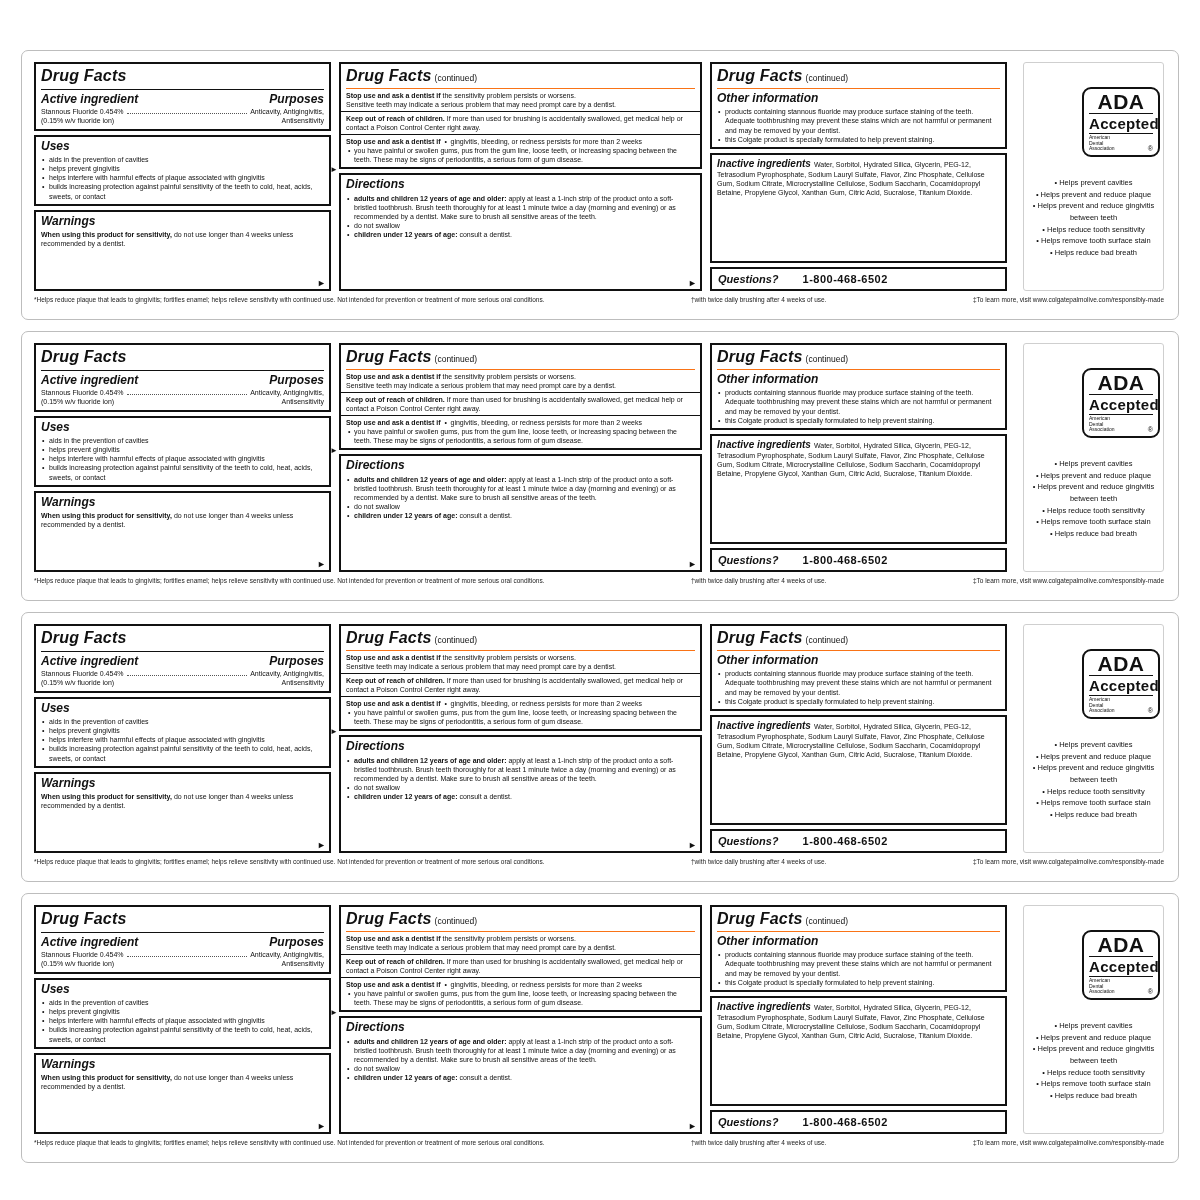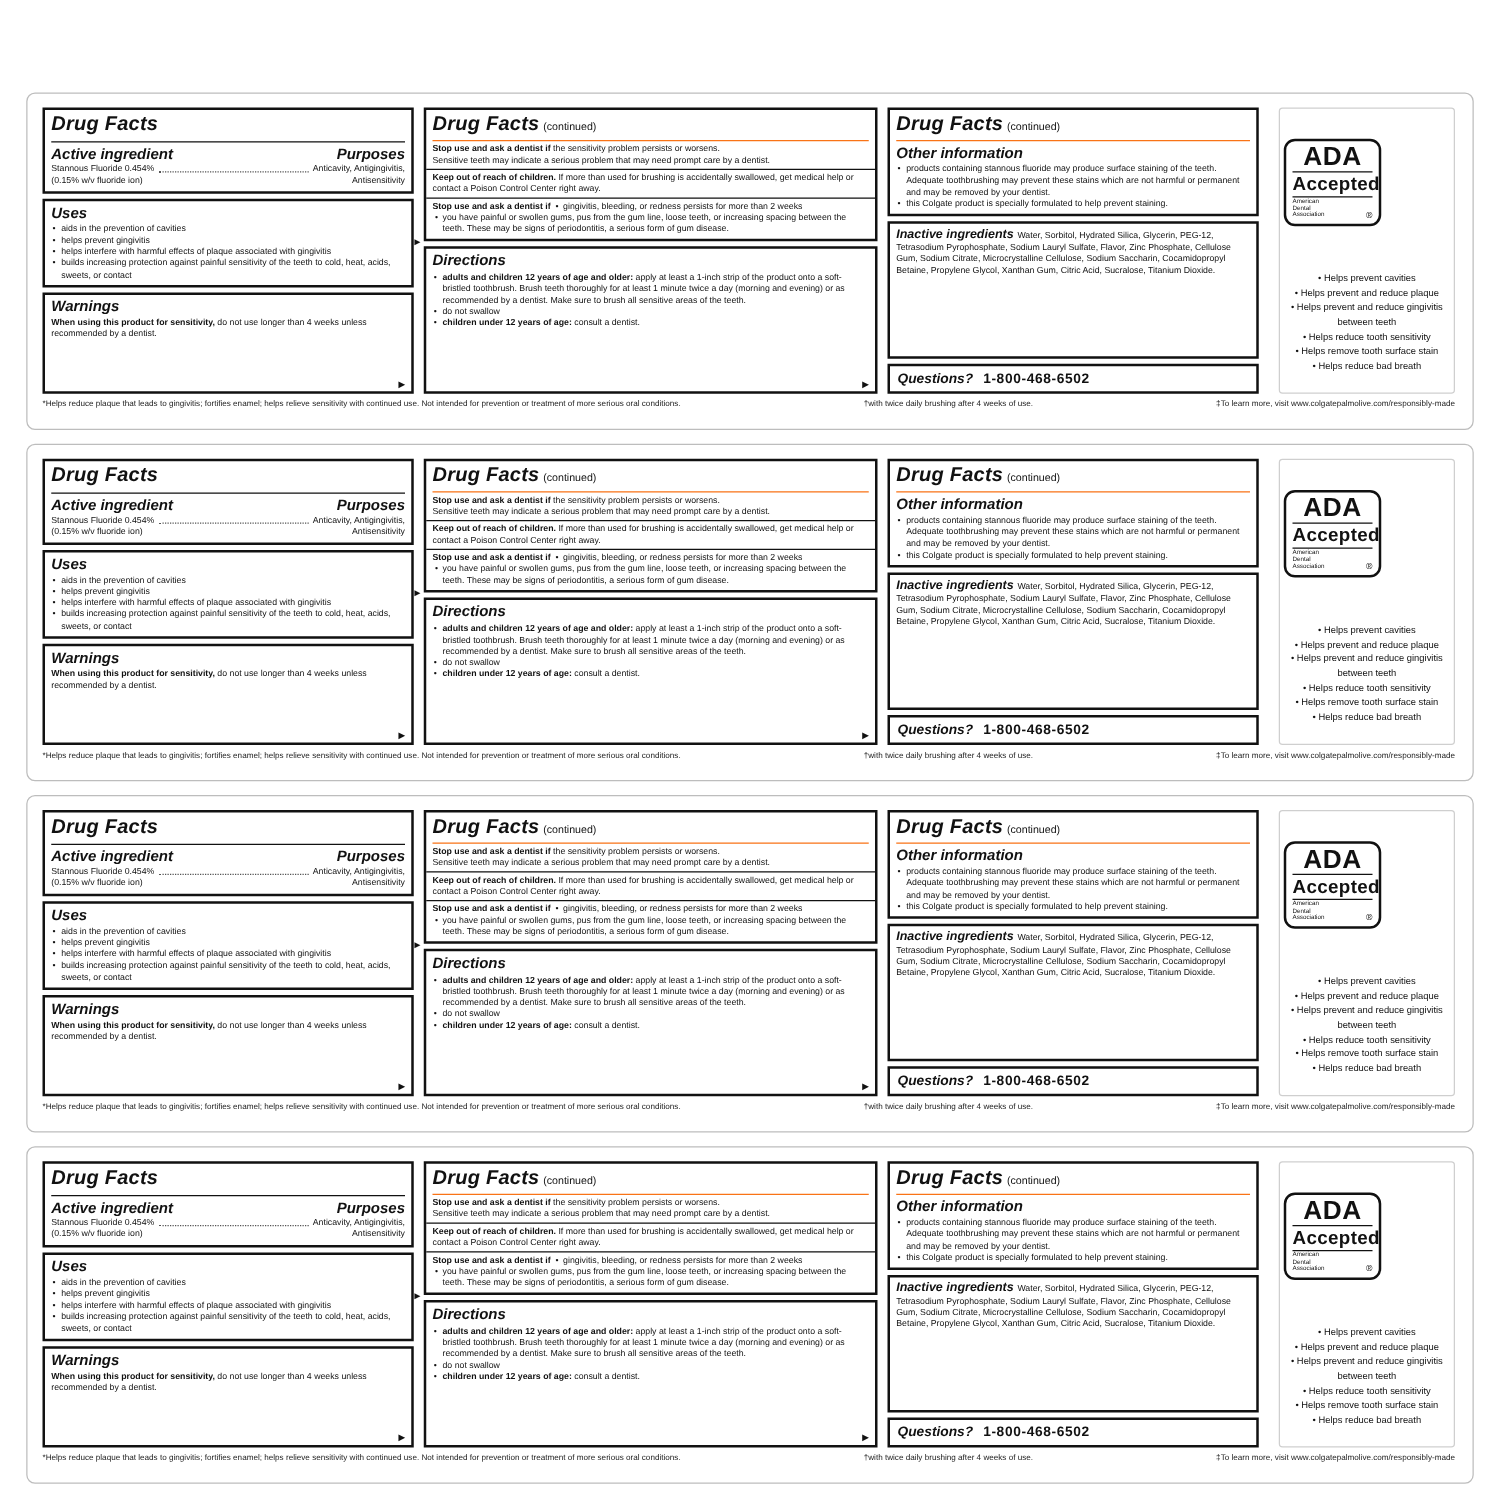--- a/index.html
+++ b/index.html
@@ -1,35 +1,35 @@
 <!DOCTYPE html>
 <html><head>
 <meta charset="utf-8">
 <style>
   * { box-sizing: border-box; margin: 0; padding: 0; }
   html, body { width: 1200px; height: 1200px; background: #ffffff; overflow: hidden; }
   body { font-family: "Liberation Sans", sans-serif; color: #111; }
-  #sheet { padding-top: 74px; }
+  #sheet { padding-top: 50px; }
 
   .row-card {
     width: 1158px; height: 270px;
     margin: 0 auto 11px auto;
     background: #fff;
     border: 1px solid #bdbdbd;
     border-radius: 7px;
     padding: 11px 14px 5px 12px;
     overflow: hidden;
   }
   .panels { display: flex; gap: 8px; height: 229px; }
   .col { display: flex; flex-direction: column; gap: 4px; }
   .col-left   { width: 297px; }
   .col-mid    { width: 363px; }
   .col-right  { width: 297px; }
   .col-ada    { width: 141px; margin-left: auto; border: 1px solid #cfcfcf; border-radius: 3px;
-                padding: 6px 3px; align-items: flex-start; }
+                padding: 6px 3px; align-items: flex-end; }
   .box {
     border: 2px solid #111; background: #fff;
     padding: 2px 5px 3px 5px; position: relative;
     font-size: 7px; line-height: 1.3;
   }
   .grow { flex: 1 1 auto; }
 
   .h1 { font-size: 16px; font-weight: bold; font-style: italic; letter-spacing: 0.2px; }
   .continued { font-size: 8.5px; font-weight: normal; font-style: normal; margin-left: 3px; }
   .h2 { font-size: 12px; font-weight: bold; font-style: italic; }
@@ -47,36 +47,36 @@
   ul.plain li::before { content: "•"; position: absolute; left: 0; top: 0; }
 
   .sep { border-top: 1px solid #111; margin: 2px -5px; }
   .para { margin-top: 1px; }
   .ib { padding-left: 8px; position: relative; display: inline-block; }
   .ib::before { content: "•"; position: absolute; left: 2px; }
 
   .cont-arrow { position: absolute; right: 3px; bottom: 1px; font-size: 9px; line-height: 1; }
   .edge-arrow { position: absolute; right: -9px; top: 44%; font-size: 8px; line-height: 1; }
 
-  .q-box { display: flex; align-items: center; gap: 8px; padding: 3px 6px; }
+  .q-box { display: flex; align-items: center; gap: 24px; padding: 3px 6px; }
   .q-phone { font-size: 11px; font-weight: bold; letter-spacing: 0.5px; }
 
   .ada-badge {
     border: 2px solid #111; border-radius: 9px;
     width: 78px; padding: 4px 5px 3px 5px; margin-top: 18px;
     text-align: center;
   }
   .ada-top { font-size: 21px; font-weight: bold; letter-spacing: 0.5px; line-height: 0.9; }
   .ada-rule { border-top: 1px solid #111; margin: 1px 0; }
   .ada-accepted { font-size: 15px; font-weight: bold; letter-spacing: 0.3px; }
   .ada-small { display: flex; justify-content: space-between; align-items: flex-end; margin-top: 1px; }
   .ada-small-lines { text-align: left; font-size: 5px; line-height: 1.15; }
   .ada-reg { font-size: 7px; }
 
-  .benefits { margin-top: 32px; width: 100%; }
+  .benefits { margin-top: 16px; width: 100%; }
   .benefits ul { list-style: none; text-align: center; font-size: 7.5px; line-height: 1.55; }
   .benefits li::before { content: "• "; }
 
   .footnote {
     display: flex; justify-content: space-between; gap: 14px;
     margin-top: 5px; font-size: 6.5px; color: #222; white-space: nowrap;
   }
 </style>
 </head>
 <body>

